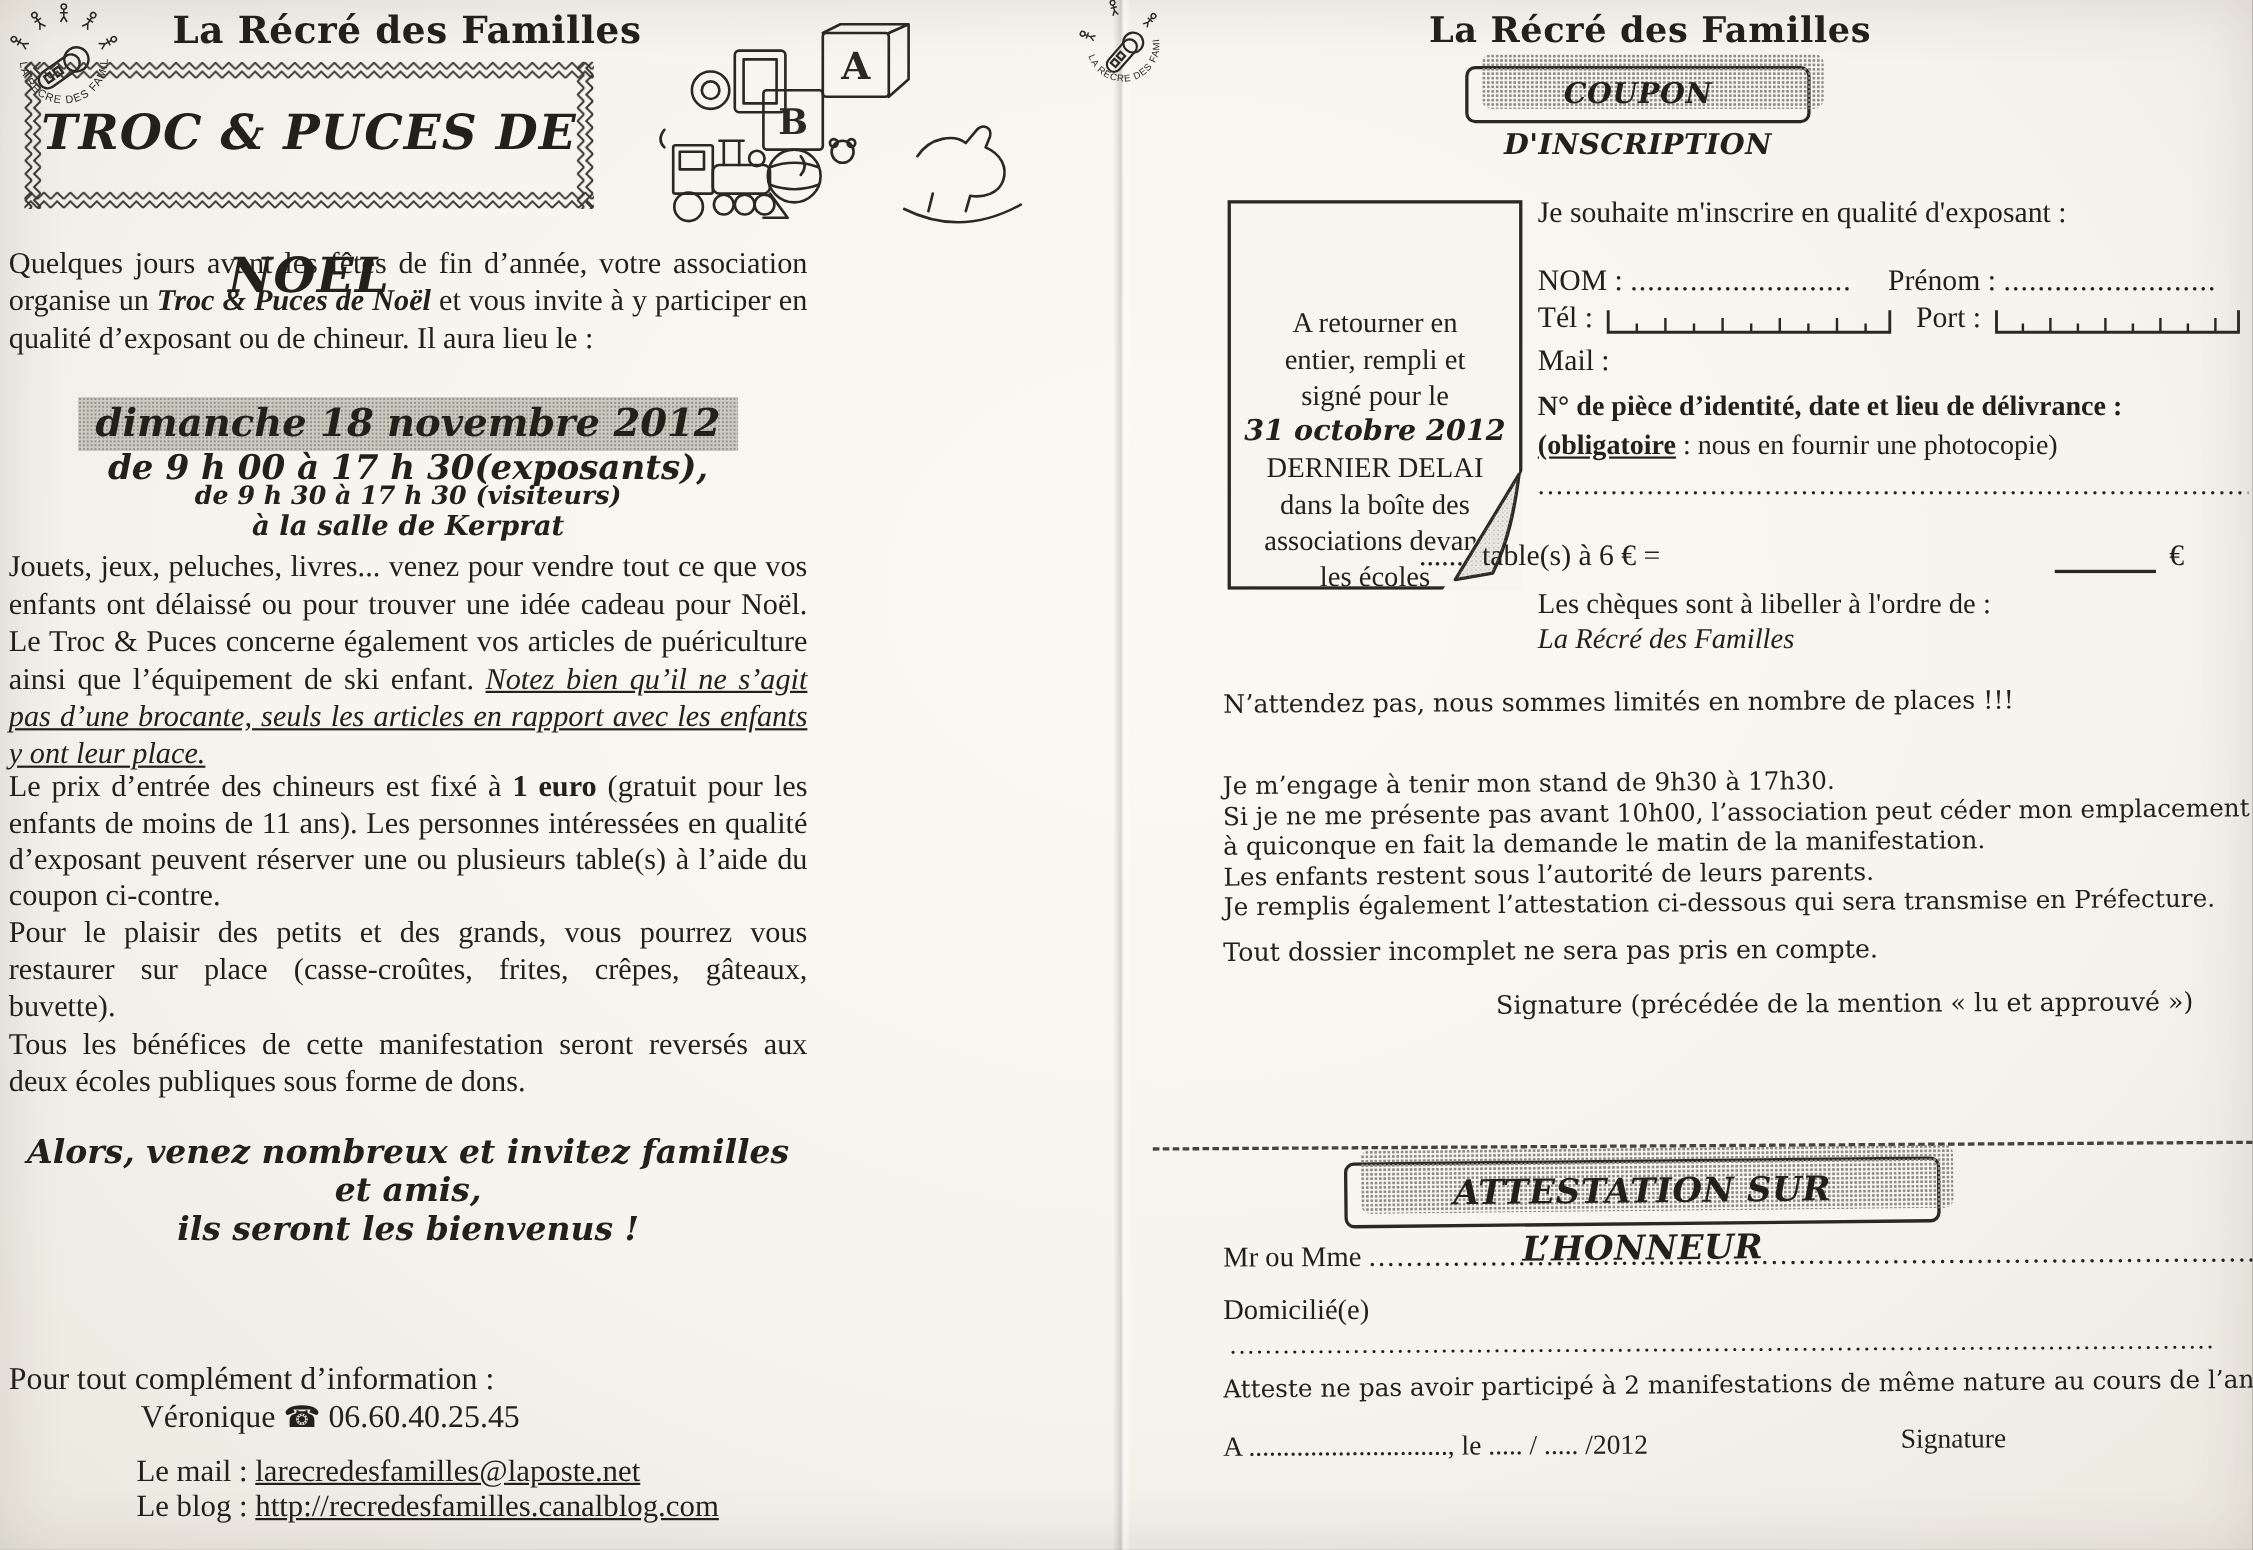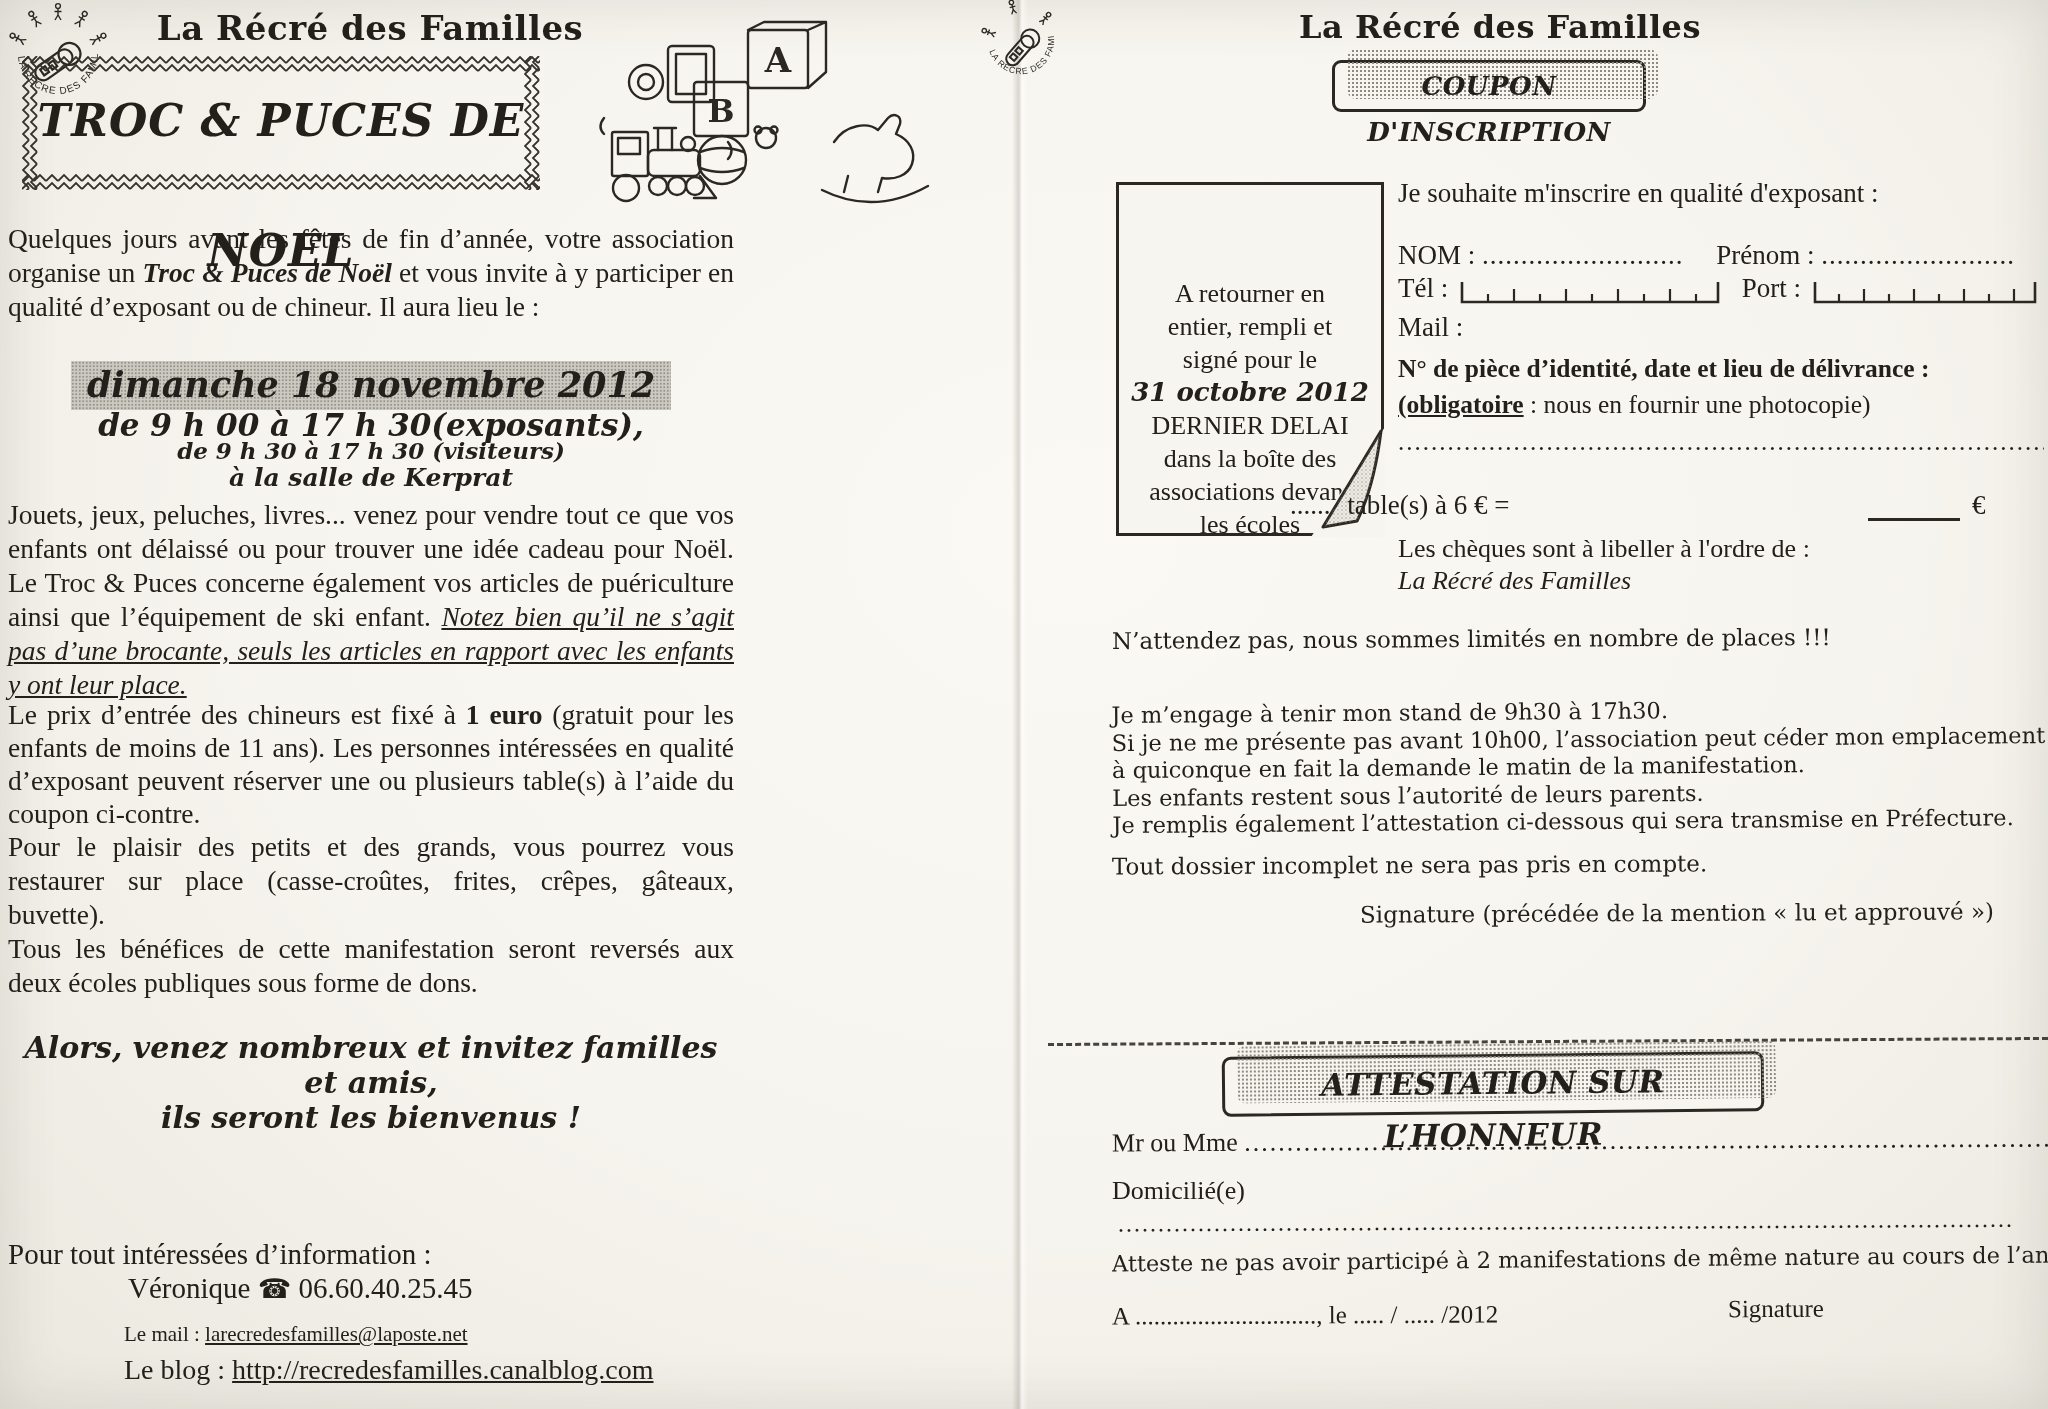--- a/index.html
+++ b/index.html
@@ -160,27 +160,27 @@
   <div class="abs just" style="left:8px;top:830px;width:726px;font-size:27.5px;line-height:34px;">Pour le plaisir des petits et des grands, vous pourrez vous restaurer sur place (casse-croûtes, frites, crêpes, gâteaux, buvette).</div>
 
   <div class="abs just" style="left:8px;top:932px;width:726px;font-size:27.5px;line-height:34px;">Tous les bénéfices de cette manifestation seront reversés aux deux écoles publiques sous forme de dons.</div>
 
   <div class="abs c dser bi" style="left:4px;top:1030px;width:734px;font-size:30px;line-height:35px;">
     <div>Alors, venez nombreux et invitez familles et amis,</div>
     <div>ils seront les bienvenus !</div>
   </div>
 
 
-  <div class="abs" style="left:8px;top:1238px;font-size:29px;">Pour tout intéressées d’information :</div>
+  <div class="abs" style="left:8px;top:1238px;font-size:29px;">Pour tout complément d’information :</div>
   <div class="abs" style="left:128px;top:1272px;font-size:29px;">
     <span>Véronique</span>
     <span style="font-family:'DejaVu Sans',sans-serif;font-size:27px;">☎</span>
     <span>06.60.40.25.45</span>
   </div>
-  <div class="abs" style="left:124px;top:1322px;font-size:21px;">
+  <div class="abs" style="left:124px;top:1322px;font-size:28px;">
     <span>Le mail : </span><span class="lnk">larecredesfamilles@laposte.net</span>
   </div>
   <div class="abs" style="left:124px;top:1354px;font-size:28px;">
     <span>Le blog : </span><span class="lnk">http://recredesfamilles.canalblog.com</span>
   </div>
 
   <svg class="abs" style="left:978px;top:-2px;transform:rotate(-14deg)" width="86" height="86" viewBox="0 0 104 104">
     <defs>
         <path id="arcR" d="M12,52 A40,40 0 0 0 92,52"></path>
       </defs>

